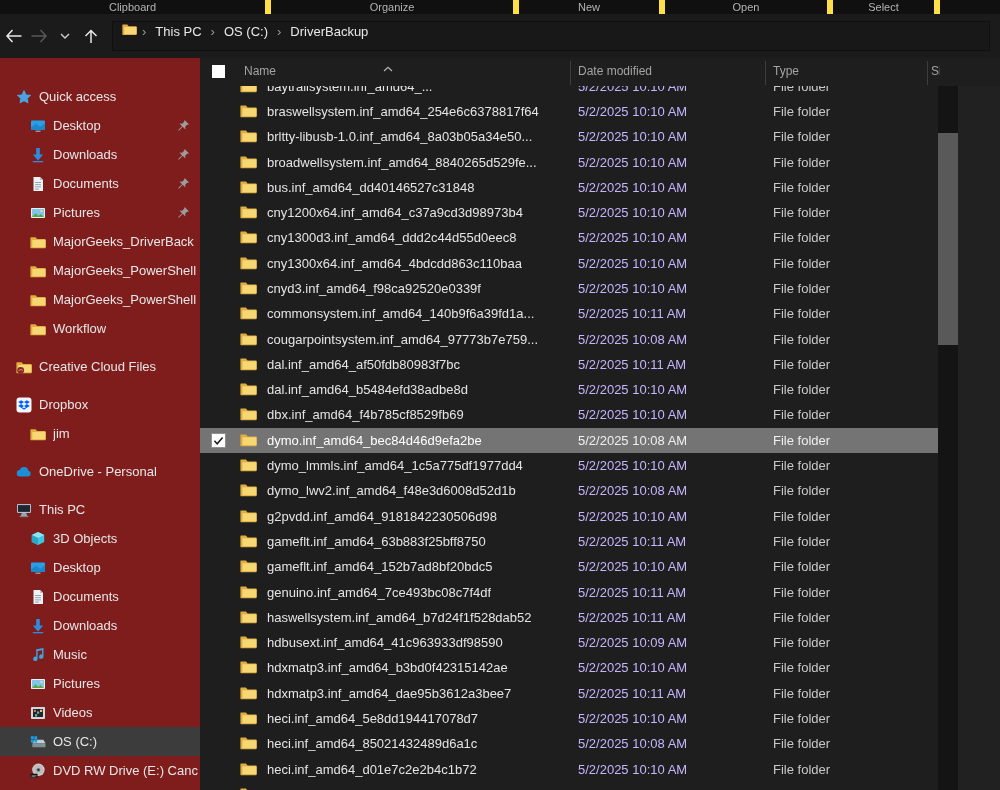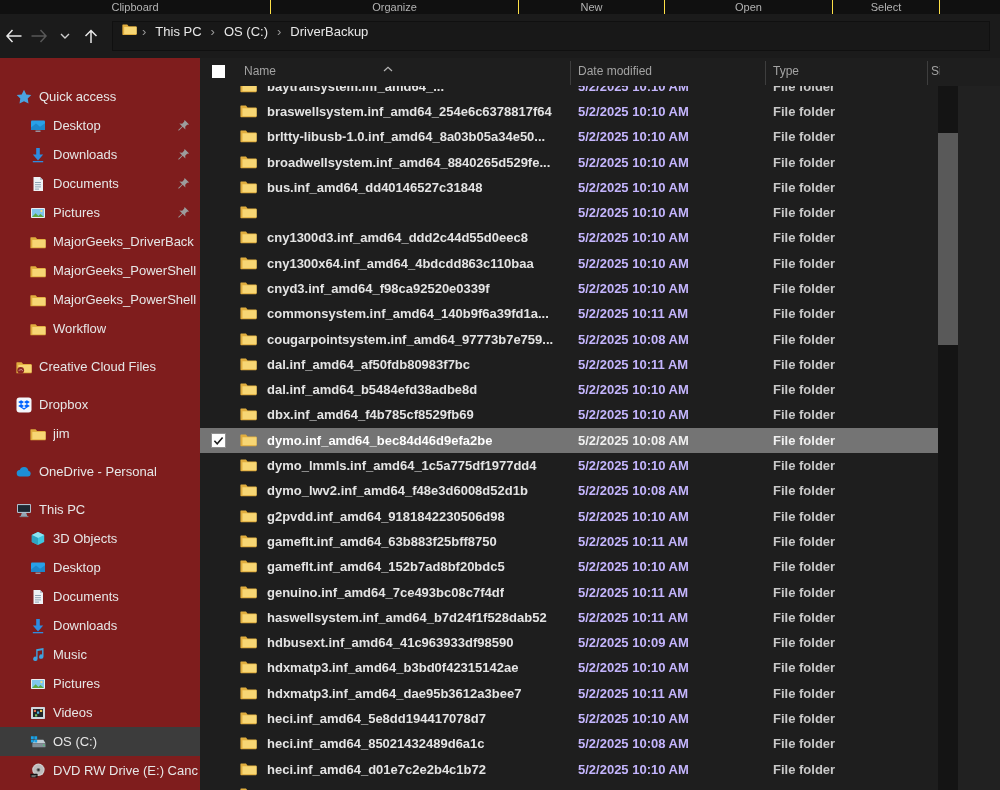--- a/index.html
+++ b/index.html
@@ -3,21 +3,21 @@
 <meta charset="utf-8">
 <style>
   * { margin:0; padding:0; box-sizing:border-box; }
   html,body { width:1000px; height:790px; background:#1e1e1e; overflow:hidden;
               font-family:"Liberation Sans", sans-serif; }
   #app { position:relative; width:1000px; height:790px; background:#1e1e1e; }
 
   
   #ribbon { height:14px; background:#101010; display:flex; align-items:stretch; }
   .rgroup { display:flex; align-items:center; justify-content:center;
-            border-right:1px solid #fde047; }
+            border-right:6px solid #fde047; }
   .rgroup:last-child { border-right:none; }
   .rgroup span { font-size:11px; color:#b3b3b3; line-height:14px; }
 
   
   #navbar { height:44px; background:#1b1b1b; display:flex; align-items:center; }
   .navbtn { width:26px; height:26px; display:flex; align-items:center; justify-content:center; }
   .navbtn svg { display:block; }
   #addressbar { flex:1; height:30px; margin:0 10px 0 8px; background:#181818;
                 border:1px solid #101010; display:flex; align-items:flex-start; padding-left:7px; }
   .crumb { font-size:13px; color:#e8e8e8; padding:0 6px; white-space:nowrap; }
@@ -43,21 +43,21 @@
 
   
   #pane { position:relative; flex:1; background:#1e1e1e; overflow:hidden; }
   #lheader { position:absolute; top:0; left:0; right:0; height:28px; background:#1e1e1e; z-index:5; }
   .hsep { position:absolute; top:3px; width:1px; height:24px; background:#3e3e3e; }
   .hlabel { position:absolute; top:6px; font-size:12px; color:#a3a3a3; white-space:nowrap; }
   #hdr-check { position:absolute; left:12px; top:7px; width:13px; height:13px; background:#ffffff; }
   #sort-caret { position:absolute; left:183px; top:0px; }
 
   #rows-viewport { position:absolute; top:28px; left:0; width:738px; bottom:0; overflow:hidden; }
-  .row { position:relative; height:25.3px;font-weight:bold; }
+  .row { position:relative; height:25.3px; }
   .row.first { margin-top:-12.4px; }
   .row.sel { background:#747474; }
   .row .ficon { position:absolute; left:40px; top:4px; width:17px; height:15px; }
   .row .ficon svg { width:17px; height:15px; display:block; }
   .row .rcheck { position:absolute; left:11px; top:5px; width:15px; height:15px; }
   .row .rcheck svg { width:15px; height:15px; display:block; }
   .cell { position:absolute; top:5px; font-size:13px; white-space:nowrap; }
   .c-name { left:67px; color:#e4e4e4; max-width:300px; overflow:hidden; }
   .c-date { left:378px; color:#c4b5fd; }
   .c-type { left:573px; color:#c9c9c9; }
@@ -465,20 +465,21 @@
             <span class="cell c-date">5/2/2025 10:10 AM</span>
             <span class="cell c-type">File folder</span>
           </div>
           <div class="row ">
             <span class="ficon">
               <svg viewBox="0 0 16 14">
                 <path d="M1 2.2h4.6l1.5 1.9H15a.6.6 0 01.6.6v8a.6.6 0 01-.6.6H1a.6.6 0 01-.6-.6V2.8A.6.6 0 011 2.2z" fill="#e0ad3e"></path>
                 <path d="M2.3 4.9h13.3v7.5H2.3z" fill="#f7d674"></path>
               </svg>
             </span>
+            <span class="cell c-name">cny1200x64.inf_amd64_c37a9cd3d98973b4</span>
             <span class="cell c-date">5/2/2025 10:10 AM</span>
             <span class="cell c-type">File folder</span>
           </div>
           <div class="row ">
             <span class="ficon">
               <svg viewBox="0 0 16 14">
                 <path d="M1 2.2h4.6l1.5 1.9H15a.6.6 0 01.6.6v8a.6.6 0 01-.6.6H1a.6.6 0 01-.6-.6V2.8A.6.6 0 011 2.2z" fill="#e0ad3e"></path>
                 <path d="M2.3 4.9h13.3v7.5H2.3z" fill="#f7d674"></path>
               </svg>
             </span>

